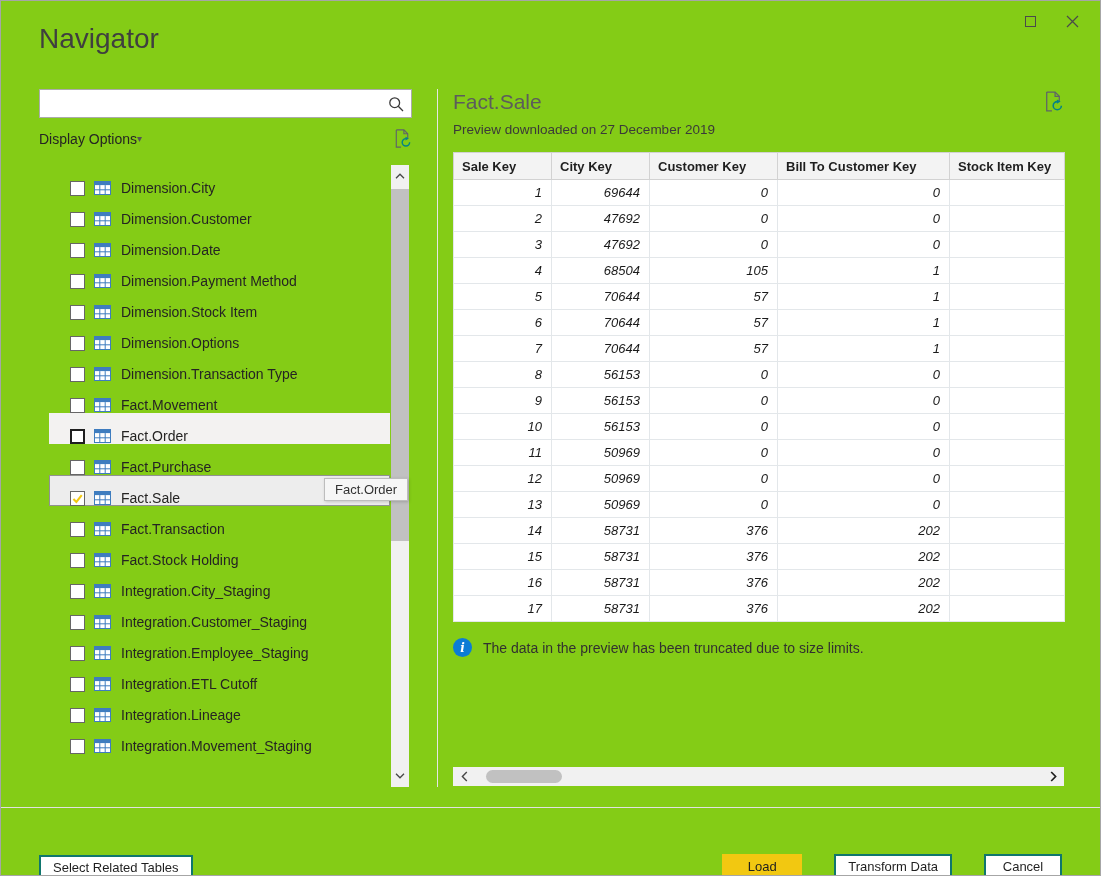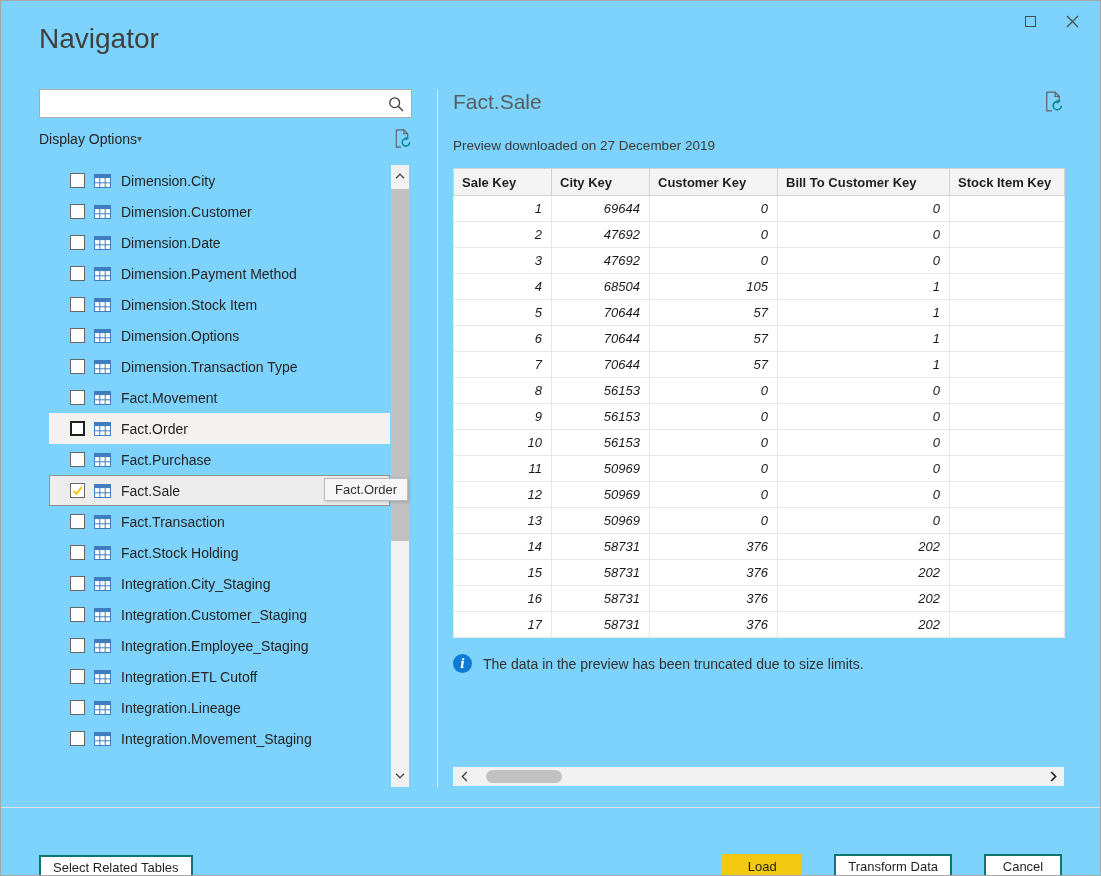--- a/index.html
+++ b/index.html
@@ -2,39 +2,39 @@
 <html style="--accent: #F2C811; --info-blue: #0C7CD5; --icon-teal: #038387;"><head>
 <meta charset="utf-8">
 <style>
   :root{
     --accent:#F2C811;
     --info-blue:#0C7CD5;
     --icon-teal:#038387;
   }
   *{box-sizing:border-box;margin:0;padding:0;}
   body{background:#ffffff;font-family:"Liberation Sans","DejaVu Sans",sans-serif;}
-  .dialog{position:relative;width:1101px;height:876px;background:#7dd3fc;border:1px solid #a6a6a6;overflow:hidden;}
+  .dialog{position:relative;width:1101px;height:876px;background:#84cc16;border:1px solid #a6a6a6;overflow:hidden;}
 
   
   .title{position:absolute;left:38px;top:22px;font-size:28px;font-weight:300;color:#3f3f3f;}
   .window-controls{position:absolute;top:6px;right:12px;display:flex;gap:10px;}
   .win-btn{width:32px;height:28px;background:none;border:none;display:flex;align-items:center;justify-content:center;cursor:pointer;}
   .max-glyph{display:block;width:11px;height:11px;border:1px solid #4a4a4a;}
 
   
   .search-box{position:absolute;left:38px;top:88px;width:373px;height:29px;border:1px solid #ababab;background:#fff;display:flex;align-items:center;}
   .search-input{flex:1;border:none;outline:none;height:100%;padding:0 8px;font-size:14px;font-family:inherit;}
   .search-ic{width:30px;display:flex;align-items:center;justify-content:center;cursor:pointer;}
   .options-row{position:absolute;left:38px;top:127px;width:373px;display:flex;justify-content:space-between;align-items:center;}
   .display-options{display:flex;gap:0;align-items:center;font-size:14px;color:#252423;cursor:pointer;}
   .caret{font-size:10px;color:#555;}
   .refresh-btn{background:none;border:none;cursor:pointer;display:flex;align-items:center;}
 
   .table-list{position:absolute;left:48px;top:164px;width:341px;}
-  .list-item{height:31px;display:flex;align-items:center;padding-left:21px;gap:9px;font-size:14px;color:#252423;cursor:pointer;}
+  .list-item{height:31px;display:flex;align-items:flex-end;padding-left:21px;gap:9px;font-size:14px;color:#252423;cursor:pointer;}
   .list-item.hover{background:#f3f2f1;}
   .list-item.selected{background:#ededed;outline:1px solid #919191;outline-offset:-1px;}
   .cb{width:15px;height:15px;border:1px solid #666;background:#fff;flex:0 0 auto;position:relative;}
   .cb.focus{border:2px solid #1f1f1f;}
   .cb.checked svg{position:absolute;left:0;top:0;width:100%;height:100%;}
   .tbl-ic{width:17px;height:16px;flex:0 0 auto;display:flex;}
   .lbl{margin-left:1px;white-space:nowrap;}
 
   .v-scrollbar{position:absolute;left:390px;top:164px;width:18px;height:622px;background:#f1f1f1;}
   .sb-arrow{position:absolute;display:flex;align-items:center;justify-content:center;cursor:pointer;}
@@ -44,21 +44,21 @@
   .sb-thumb{position:absolute;left:0;top:24px;width:18px;height:352px;background:#c1c1c1;cursor:grab;}
 
   .tooltip{position:absolute;left:323px;top:477px;background:#f6f6f6;border:1px solid #bdbdbd;padding:3px 10px;font-size:13px;color:#333;box-shadow:1px 1px 3px rgba(0,0,0,.18);z-index:5;white-space:nowrap;}
 
   .divider-v{position:absolute;left:436px;top:88px;width:1px;height:698px;background:#e5e5e5;}
 
   
   .right-panel{position:absolute;left:452px;top:85px;width:611px;height:712px;}
   .preview-header{display:flex;justify-content:space-between;align-items:flex-start;margin-top:4px;}
   .preview-title{font-size:21px;font-weight:400;color:#5c5c5c;}
-  .subtitle{margin-top:24px;font-size:13.5px;color:#3b3a39;}
+  .subtitle{margin-top:8px;font-size:13.5px;color:#3b3a39;}
   .preview-table{border-collapse:collapse;table-layout:fixed;width:611px;margin-top:15px;border-radius:16px;}
   .preview-table th{background:#f3f3f3;font-weight:bold;font-size:13px;color:#1f1f1f;text-align:left;padding:5px 8px;border:1px solid #d2d2d2;height:27px;overflow:hidden;white-space:nowrap;}
   .preview-table td{font-size:13px;font-style:italic;color:#1a1a1a;text-align:right;padding:4px 9px;border:1px solid #e3e7ea;height:26px;background:#fff;overflow:hidden;white-space:nowrap;}
   .notice{display:flex;align-items:center;gap:11px;margin-top:16px;font-size:14px;color:#323130;}
   .info-ic{width:19px;height:19px;border-radius:50%;background:var(--info-blue);color:#fff;display:flex;align-items:center;justify-content:center;font-size:12px;font-weight:bold;font-style:italic;font-family:"DejaVu Serif",serif;flex:0 0 auto;}
   .h-scrollbar{position:absolute;left:0;top:681px;width:611px;height:19px;background:#f1f1f1;}
   .h-scrollbar .left{left:4px;top:0;height:19px;width:14px;}
   .h-scrollbar .right{right:4px;top:0;height:19px;width:14px;}
   .h-thumb{position:absolute;left:33px;top:3px;width:76px;height:13px;background:#c1c1c1;border-radius:7px;cursor:grab;}
 

